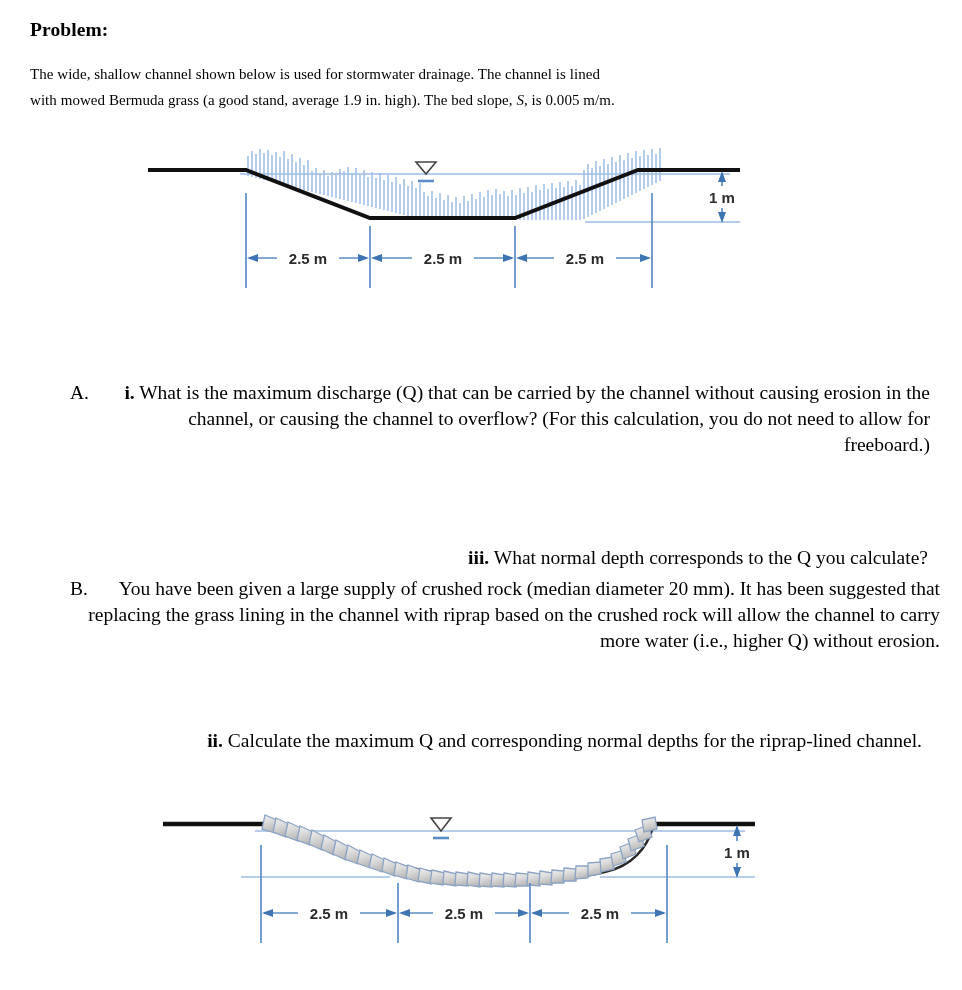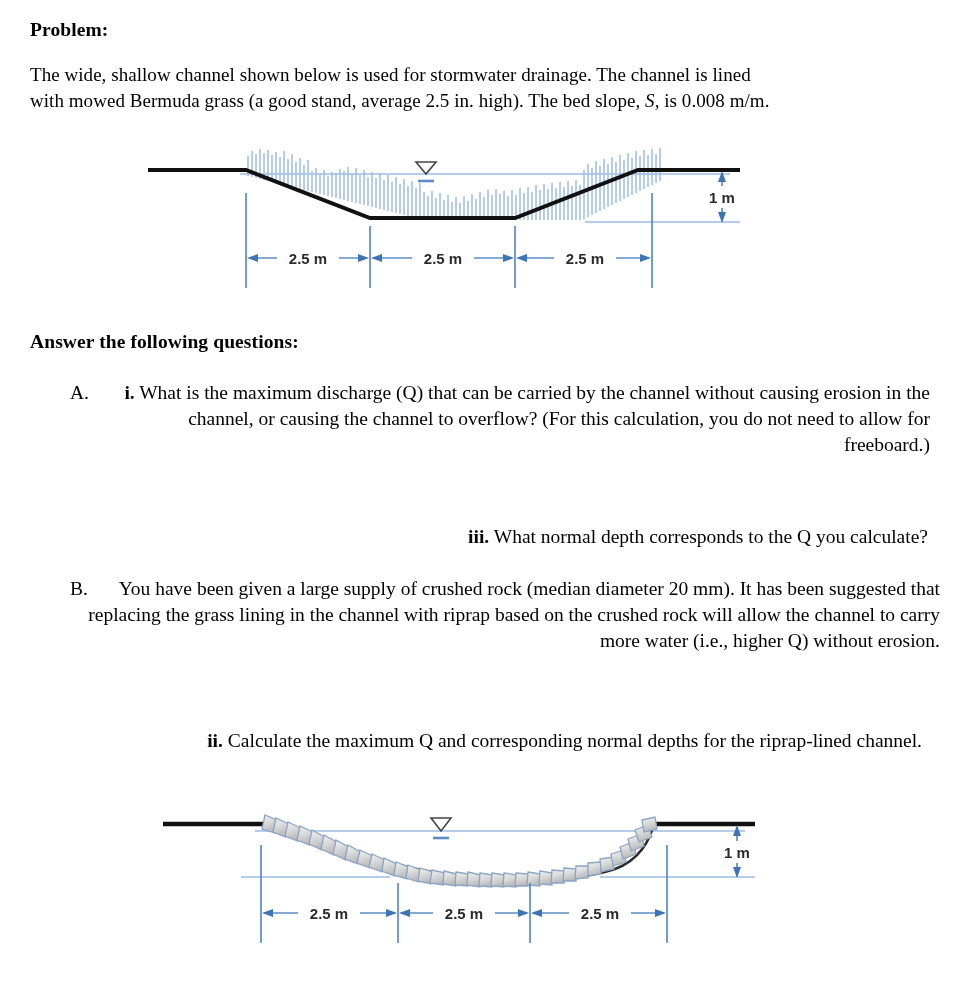--- a/index.html
+++ b/index.html
@@ -26,21 +26,21 @@
   
   .heading {
     position: absolute;
     font-weight: bold;
     font-size: 19.5px;
     line-height: 24px;
     letter-spacing: 0.1px;
   }
   .para {
     position: absolute;
-    font-size: 19px;
+    font-size: 15px;
     line-height: 25.5px;
     letter-spacing: 0.05px;
   }
   .para i { font-style: italic; }
 
   .qitem {
     position: absolute;
     font-size: 19.5px;
     line-height: 26px;
   }
@@ -71,21 +71,21 @@
 </head>
 <body>
 
 <div class="page">
 
   <div class="heading" style="left:30px; top:18px;">Problem:</div>
 
   <div class="para" style="left:30px; top:62px; width:900px;">
     <span>The wide, shallow channel shown below is used for stormwater drainage. The channel is lined</span>
     <br>
-    <span>with mowed Bermuda grass (a good stand, average 2.5 in. high). The bed slope, </span><i>S</i><span>, is 0.008 m/m.</span>
+    <span>with mowed Bermuda grass (a good stand, average 1.9 in. high). The bed slope, </span><i>S</i><span>, is 0.005 m/m.</span>
   </div>
 
   <div class="figure" style="left:130px; top:140px;">
     <svg width="700" height="165" viewBox="0 0 700 165">
 
       <line x1="110" y1="34" x2="600" y2="34" stroke="#9dbde4" stroke-width="1.7"></line>
 
       <g stroke="#9dbde4" stroke-width="1.5">
         <line x1="118" y1="16" x2="118" y2="36"></line>
         <line x1="122" y1="11" x2="122" y2="37"></line>
@@ -238,32 +238,31 @@
       <g>
         <line x1="592" y1="33" x2="592" y2="81" stroke="#5b8cc4" stroke-width="1.7"></line>
         <polygon points="592,31 588,42 596,42" fill="#3f74b4"></polygon>
         <polygon points="592,83 588,72 596,72" fill="#3f74b4"></polygon>
         <rect x="566" y="46" width="52" height="22" fill="#ffffff"></rect>
         <text class="dimtext" x="592" y="63" text-anchor="middle">1 m</text>
       </g>
     </svg>
   </div>
 
-  <div class="heading" style="left:30px; top:330px;">Answer the following questions:</div>
 
   <div class="qitem" style="left:70px; top:380px; width:860px;">
     <span class="marker">A.</span>
     <span class="qbody" style="margin-left:28px;">
       <span class="rn">i.</span>
       <span>What is the maximum discharge (Q) that can be carried by the channel without causing erosion in the channel, or causing the channel to overflow? (For this calculation, you do not need to allow for freeboard.)</span>
     </span>
   </div>
 
 
-  <div class="qitem" style="left:98px; top:524px; width:830px;">
+  <div class="qitem" style="left:98px; top:545px; width:830px;">
     <span class="qbody">
       <span class="rn">iii.</span>
       <span>What normal depth corresponds to the Q you calculate?</span>
     </span>
   </div>
 
   <div class="qitem" style="left:70px; top:576px; width:870px;">
     <span class="marker">B.</span>
     <span class="qbody" style="margin-left:18px;">
       <span>You have been given a large supply of crushed rock (median diameter 20 mm). It has been suggested that replacing the grass lining in the channel with riprap based on the crushed rock will allow the channel to carry more water (i.e., higher Q) without erosion.</span>

